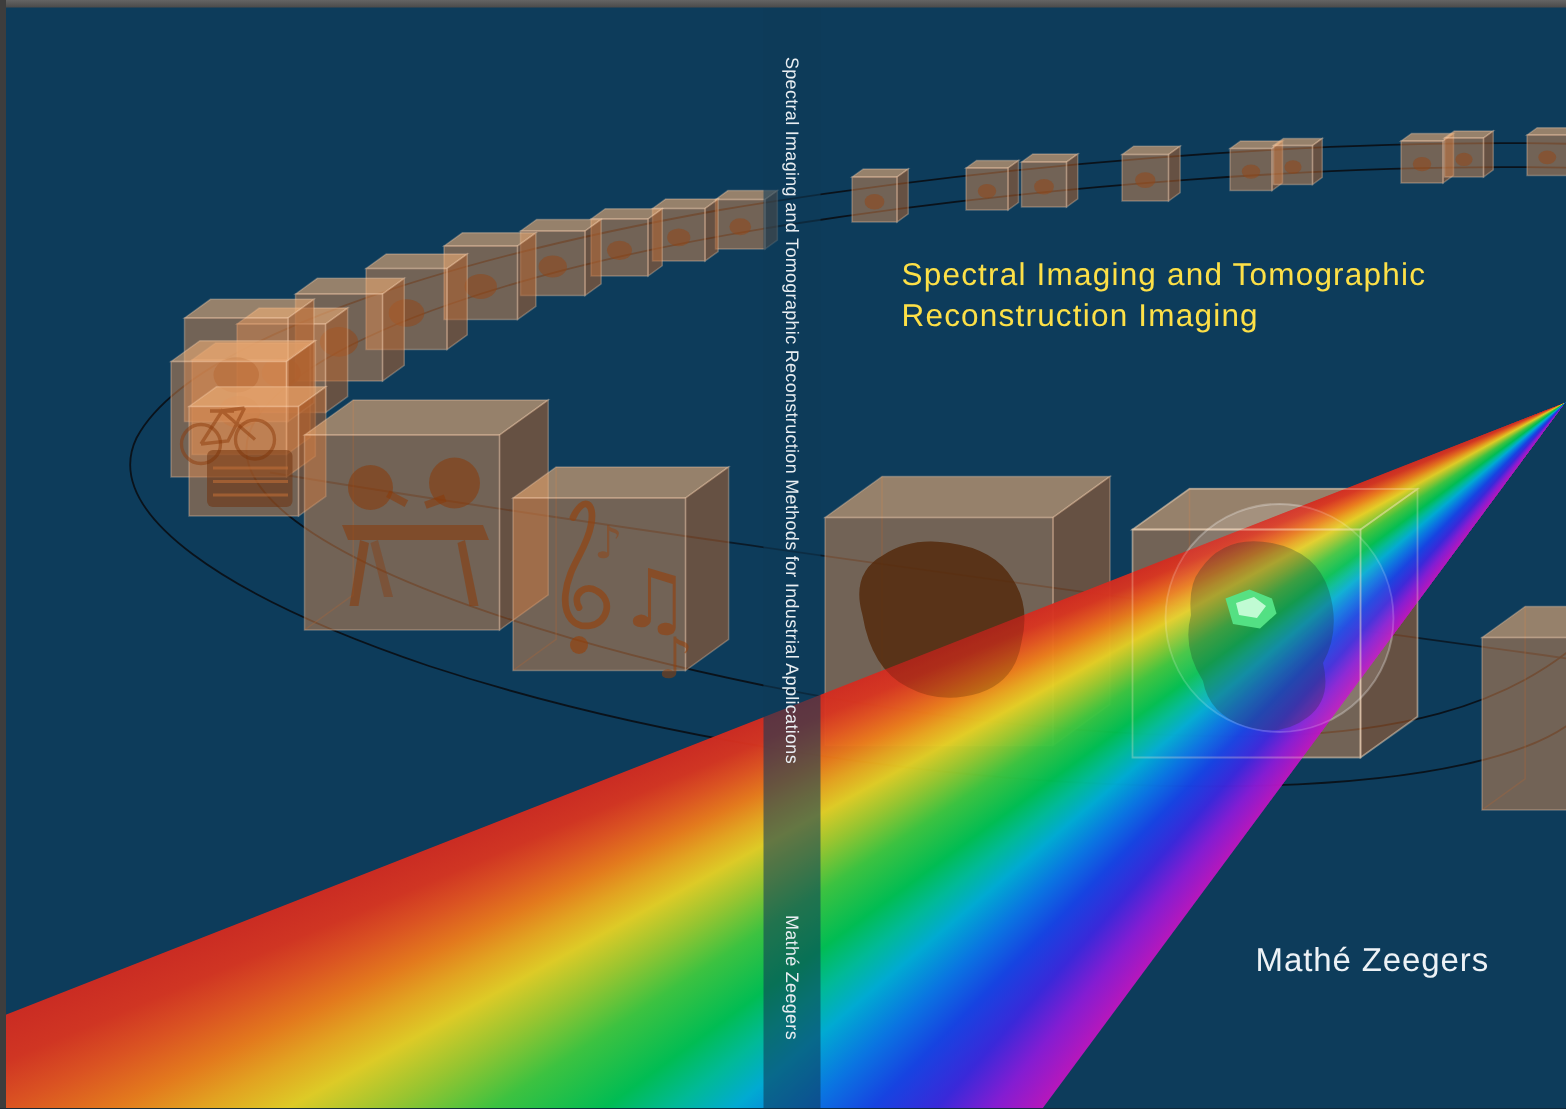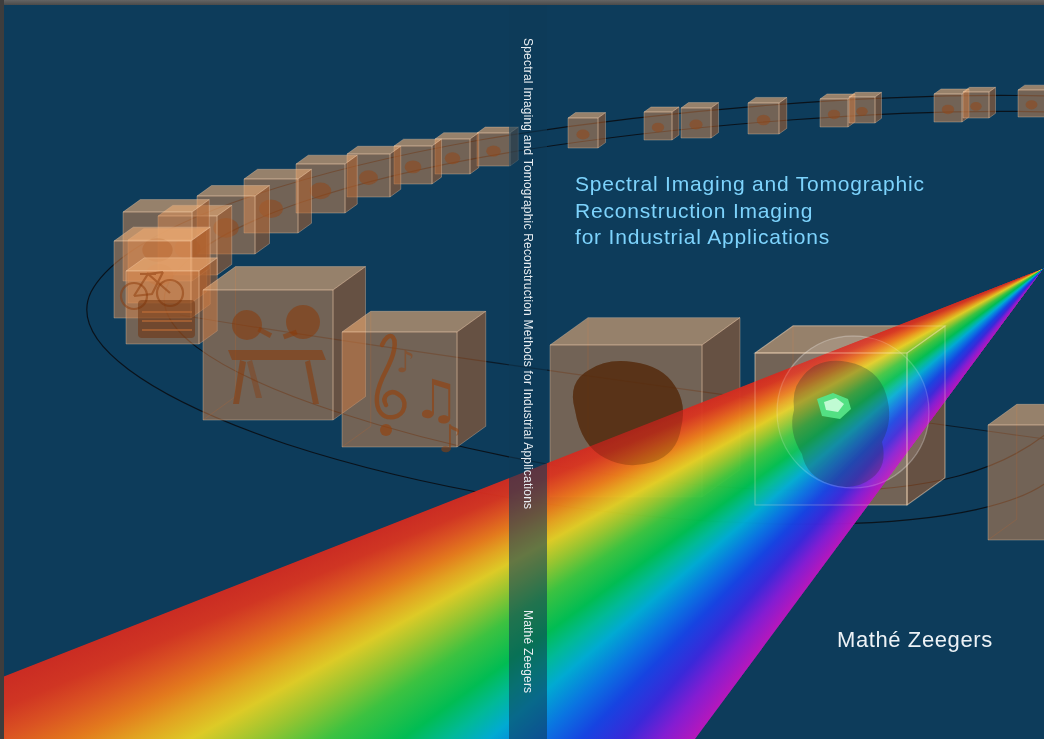--- a/index.html
+++ b/index.html
@@ -25,21 +25,21 @@
     position:absolute;top:0;bottom:0;left:509px;width:38px;
     background:rgba(13,58,88,.58);
   }
   .spine-text{
     position:absolute;writing-mode:vertical-rl;white-space:nowrap;
     color:#e9eef2;font-size:12px;letter-spacing:.2px;
   }
   .spine-title{left:521px;top:38px;}
   .spine-author{left:521px;top:610px;}
   .front-title{
-    position:absolute;left:575px;top:171px;color:#7dd3fc;
+    position:absolute;left:601px;top:171px;color:#fde047;
     font-size:21px;line-height:26.5px;letter-spacing:.8px;font-weight:400;
   }
   .front-author{
     position:absolute;left:837px;top:627px;color:#edf2f6;
     font-size:22px;letter-spacing:.6px;font-weight:400;
   }
   .frame-top{position:absolute;left:0;top:0;right:0;height:5px;background:linear-gradient(#646464,#4a4a4a);}
   .frame-left{position:absolute;left:0;top:0;bottom:0;width:4px;background:#3d3d3d;}
   .music{font-family:"DejaVu Sans",sans-serif;}
 </style>
@@ -270,19 +270,18 @@
     <polygon points="824,402 836,398 844,404 838,412 826,410" fill="#d4ffe2" opacity=".85"></polygon>
   </svg>
 
   <div class="spine-band"></div>
   <div class="spine-text spine-title">Spectral Imaging and Tomographic Reconstruction Methods for Industrial Applications</div>
   <div class="spine-text spine-author">Mathé Zeegers</div>
 
   <div class="front-title">
     <div>Spectral Imaging and Tomographic</div>
     <div>Reconstruction Imaging</div>
-    <div>for Industrial Applications</div>
   </div>
   <div class="front-author">Mathé Zeegers</div>
 
   <div class="frame-top"></div>
   <div class="frame-left"></div>
 </div>
 
 </body></html>

